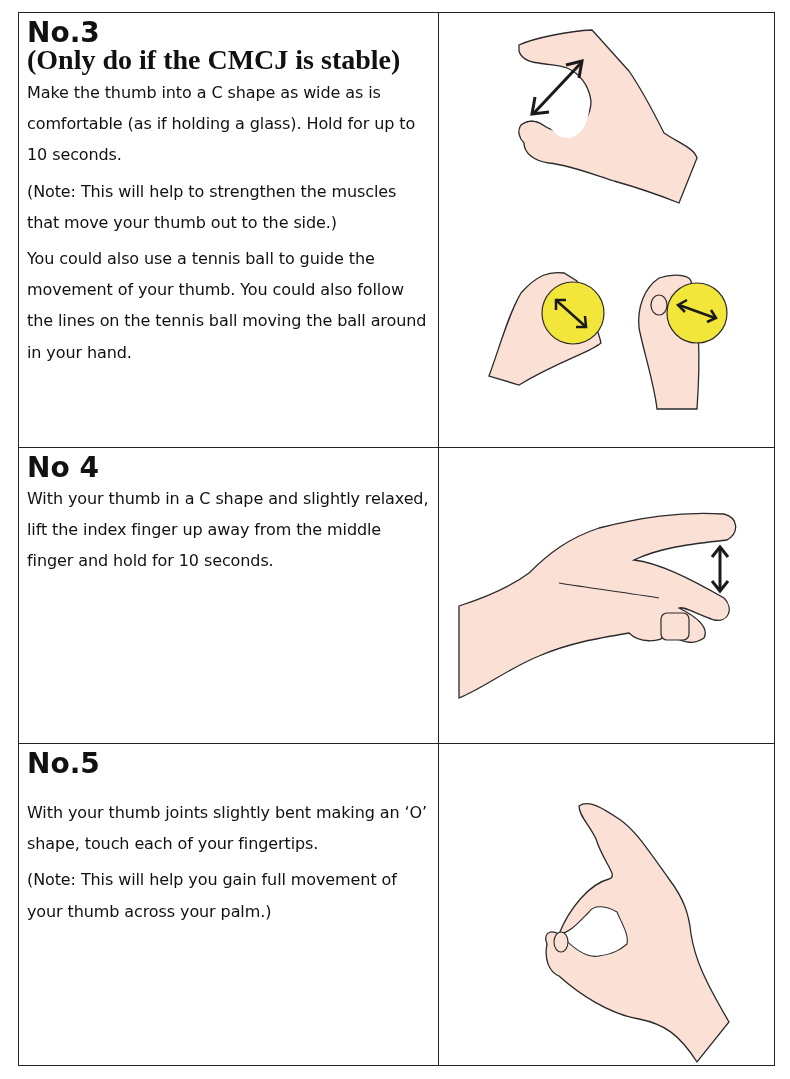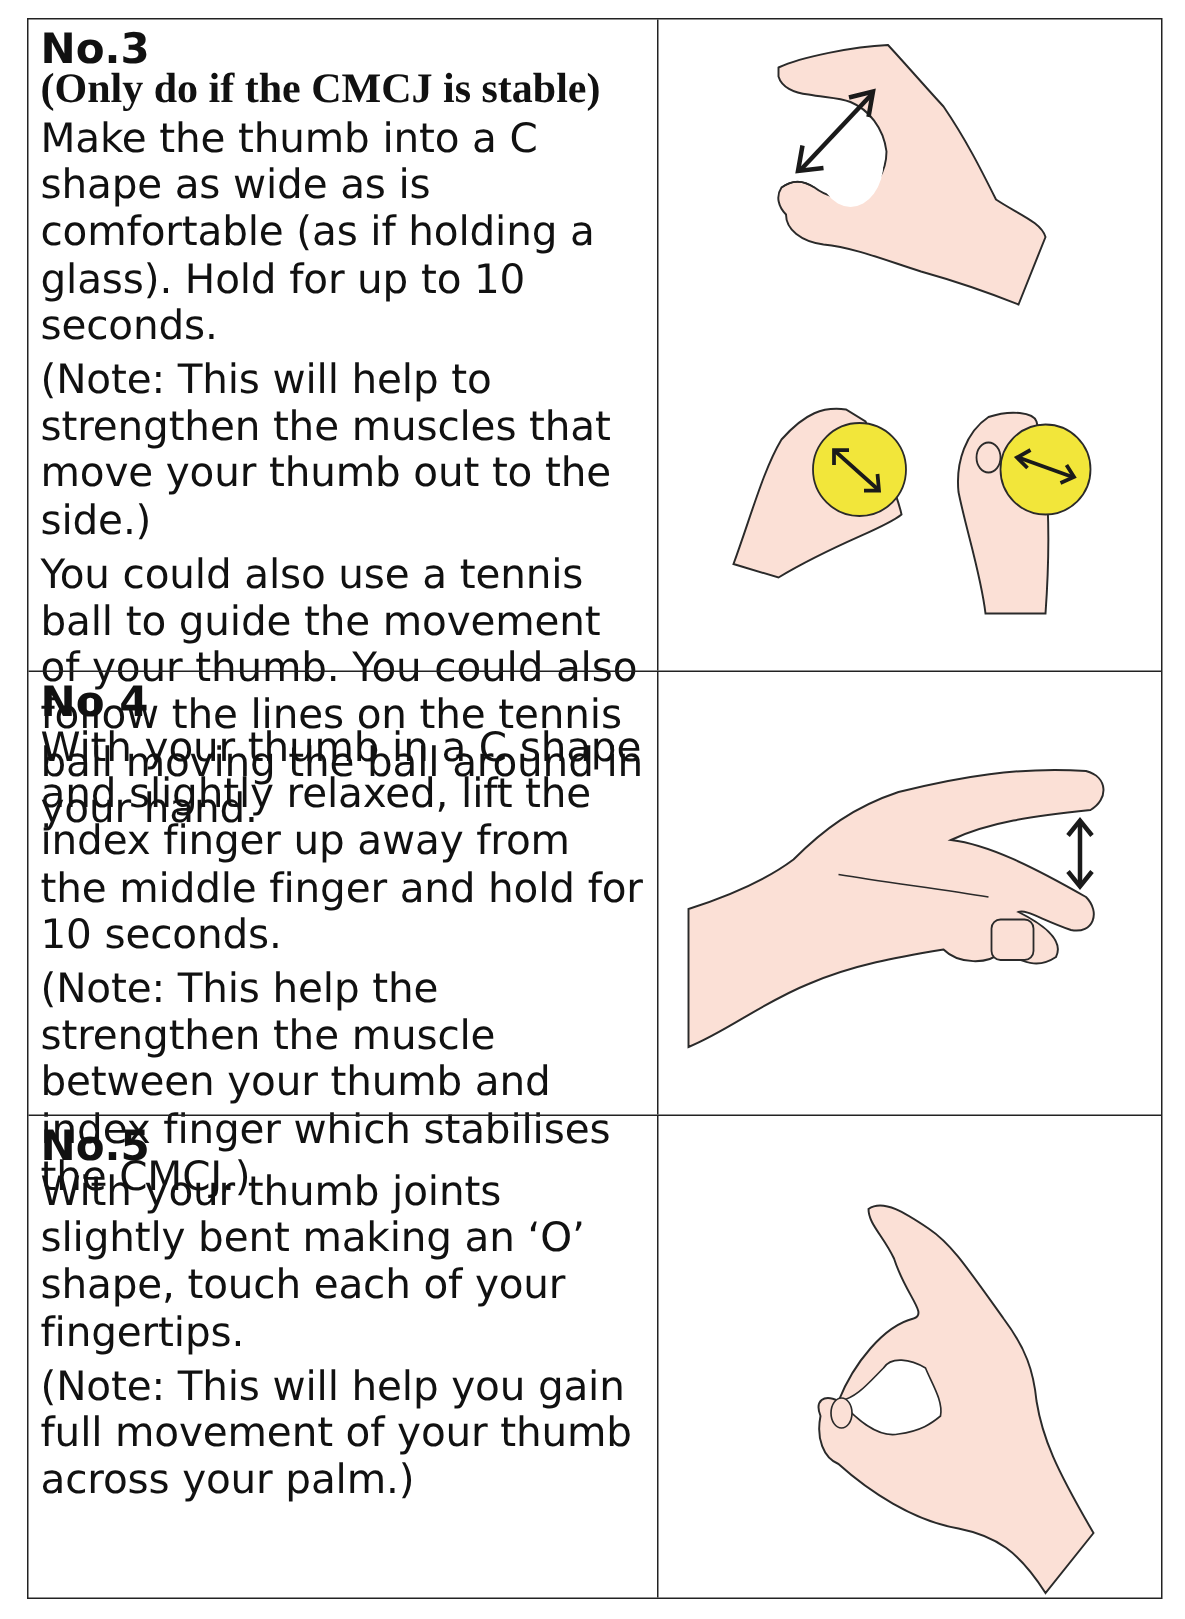--- a/index.html
+++ b/index.html
@@ -7,21 +7,21 @@
          font-family:"DejaVu Sans", sans-serif; color:#111; }
   .tbl { position:absolute; left:18px; top:12px; width:757px; height:1054px;
          border:1.5px solid #222; box-sizing:border-box; }
   .row { position:absolute; left:0; width:100%; box-sizing:border-box; }
   .row + .row { border-top:1.5px solid #222; }
   .cell-text { position:absolute; left:0; top:0; width:420px; height:100%;
                border-right:1.5px solid #222; box-sizing:border-box;
                padding:6px 8px 0 8px; }
   .cell-img { position:absolute; left:420px; top:0; right:0; height:100%; }
   .title { font-weight:bold; font-size:28px; line-height:27px; margin:0; }
-  .p { font-size:27px; line-height:31.2px; margin:0 0 5px 0; letter-spacing:-0.1px; }
+  .p { font-size:16px; line-height:31.2px; margin:0 0 5px 0; letter-spacing:-0.1px; }
   svg { position:absolute; left:0; top:0; }
 </style>
 </head>
 <body>
 
 <div class="tbl">
 
   <div class="row" style="top:0;height:434px;">
     <div class="cell-text">
       <p class="title">No.3</p>
@@ -55,37 +55,36 @@
         <path d="M248,287 L239,292 L246,299" fill="none" stroke="#1a1a1a" stroke-width="2.5"></path>
         <path d="M268,309 L277,305 L272,297" fill="none" stroke="#1a1a1a" stroke-width="2.5"></path>
       </svg>
     </div>
   </div>
 
   <div class="row" style="top:434px;height:296px;">
     <div class="cell-text">
       <p class="title" style="margin-bottom:2px;">No 4</p>
       <p class="p">With your thumb in a C shape and slightly relaxed, lift the index finger up away from the middle finger and hold for 10 seconds.</p>
-      <p class="p">(Note: This help the strengthen the muscle between your thumb and index finger which stabilises the CMCJ.)</p>
     </div>
     <div class="cell-img">
       <svg width="337" height="296" viewBox="0 0 337 296">
         <path d="M20,158 C45,150 70,140 90,125 C110,105 130,90 160,80 C200,70 240,63 285,66 C300,70 300,85 288,92 C250,96 220,100 195,112 C220,115 250,130 285,150 C295,160 290,175 275,172 C255,165 245,158 240,160 C260,170 270,180 265,190 C250,200 240,190 228,187 C220,195 200,195 190,185 C160,190 130,195 100,208 C70,220 45,240 20,250 Z" fill="#fbe0d6" stroke="#2a2a2a" stroke-width="1.3"></path>
         <path d="M120,135 C150,140 190,145 220,150" fill="none" stroke="#2a2a2a" stroke-width="1.1"></path>
         <rect x="222" y="165" rx="6" ry="6" width="28" height="27" fill="#fbe0d6" stroke="#2a2a2a" stroke-width="1.2"></rect>
         <line x1="281" y1="100" x2="281" y2="142" stroke="#1a1a1a" stroke-width="3"></line>
         <path d="M273,109 L281,99 L289,109" fill="none" stroke="#1a1a1a" stroke-width="3"></path>
         <path d="M273,133 L281,143 L289,133" fill="none" stroke="#1a1a1a" stroke-width="3"></path>
       </svg>
     </div>
   </div>
 
   <div class="row" style="top:730px;height:322px;">
     <div class="cell-text">
-      <p class="title" style="margin-bottom:2px;">No.5</p>
+      <p class="title" style="margin-bottom:20px;">No.5</p>
       <p class="p">With your thumb joints slightly bent making an ‘O’ shape, touch each of your fingertips.</p>
       <p class="p">(Note: This will help you gain full movement of your thumb across your palm.)</p>
     </div>
     <div class="cell-img">
       <svg width="337" height="322" viewBox="0 0 337 322">
         <path d="M140,62 C150,55 165,65 180,75 C195,85 205,100 230,135 C245,155 250,170 252,190 C256,215 265,235 290,278 L258,318 C240,290 225,280 200,275 C170,270 140,250 120,232 C110,228 105,215 108,200 C104,190 110,185 120,190 C130,165 150,140 170,135 C180,132 165,120 157,95 C150,80 140,72 140,62 Z" fill="#fbe0d6" stroke="#2a2a2a" stroke-width="1.3"></path>
         <path d="M121,190 C130,200 145,215 160,212 C175,210 182,205 188,200 C190,190 182,178 178,168 C168,162 155,160 150,168 C140,178 132,188 121,190 Z" fill="#ffffff" stroke="#2a2a2a" stroke-width="1.1"></path>
         <ellipse cx="122" cy="198" rx="7" ry="10" fill="#fbe0d6" stroke="#2a2a2a" stroke-width="1.1"></ellipse>
       </svg>
     </div>

